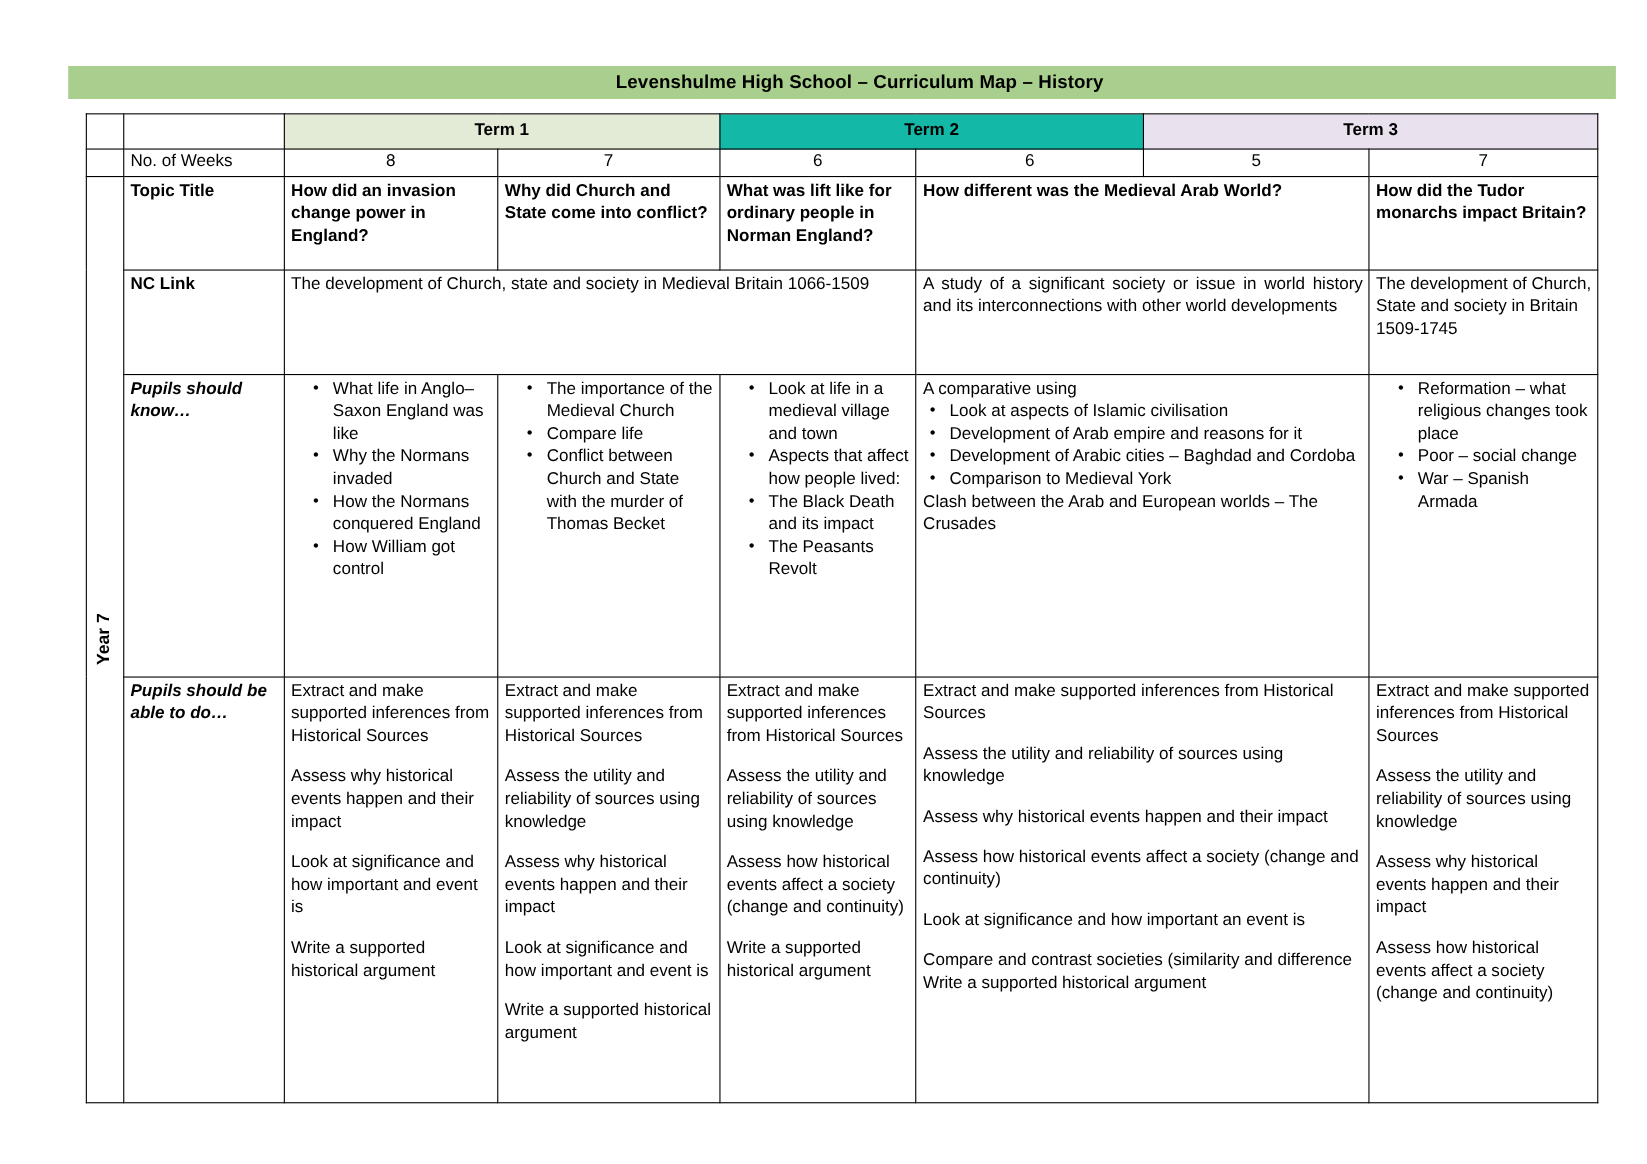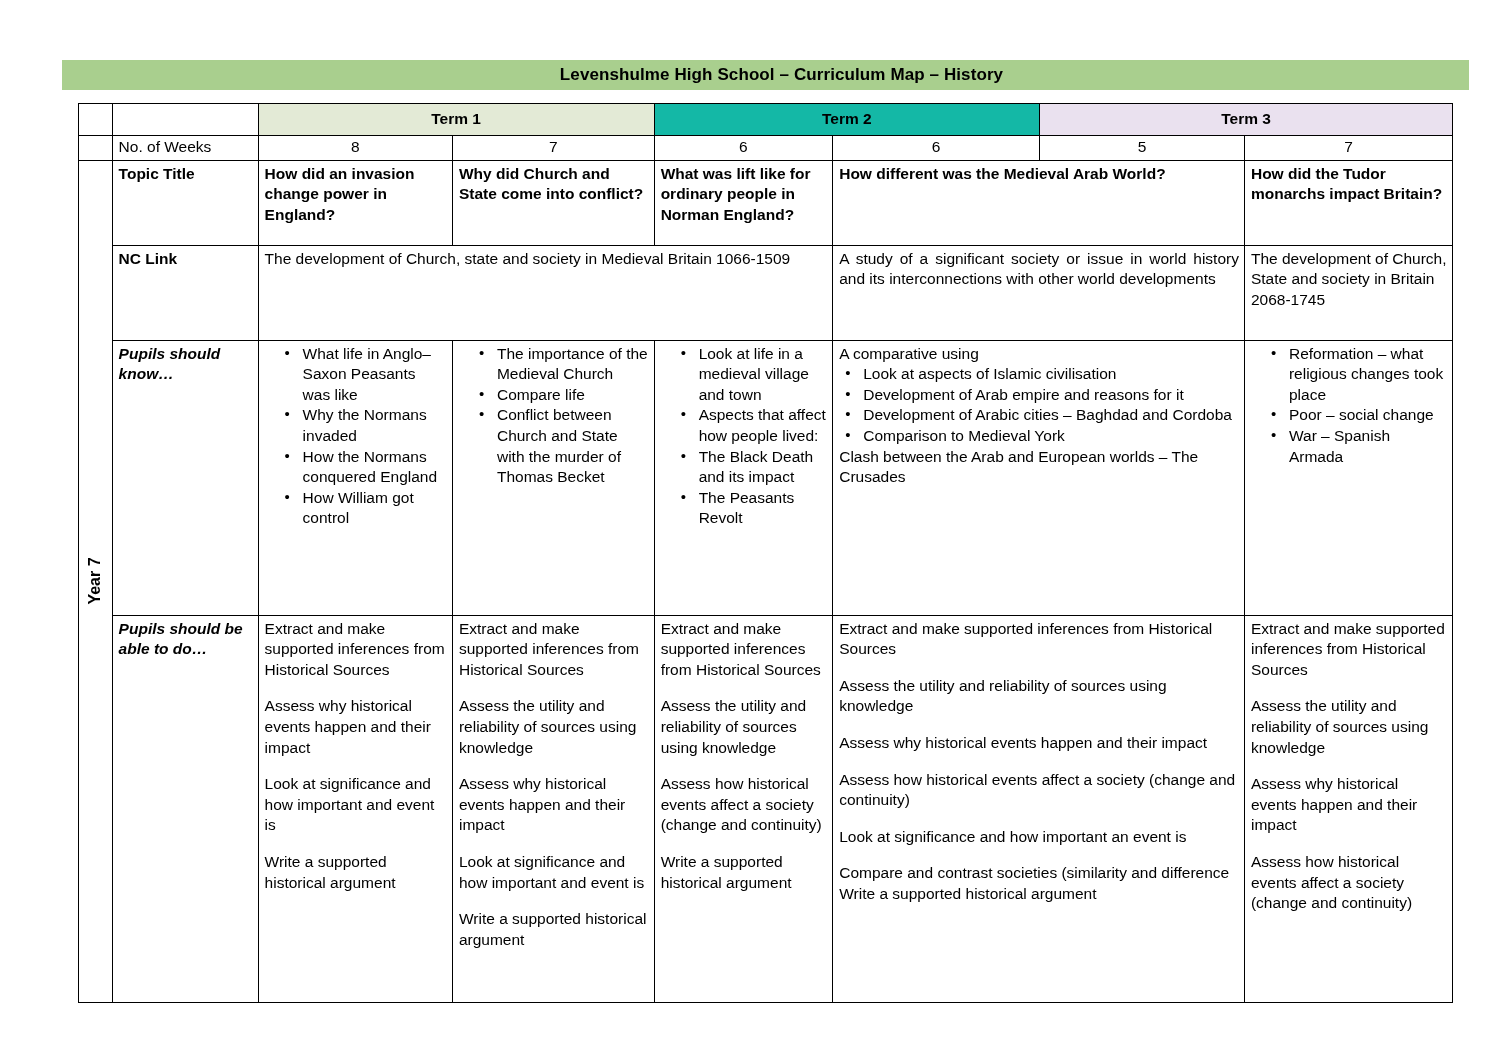--- a/index.html
+++ b/index.html
@@ -191,29 +191,29 @@
       <td class="topic">Why did Church and State come into conflict?</td>
       <td class="topic">What was lift like for ordinary people in Norman England?</td>
       <td class="topic" colspan="2">How different was the Medieval Arab World?</td>
       <td class="topic">How did the Tudor monarchs impact Britain?</td>
     </tr>
 
     <tr>
       <td class="rowlabel">NC Link</td>
       <td colspan="3" style="height:88px">The development of Church, state and society in Medieval Britain 1066-1509</td>
       <td class="nc-just" colspan="2">A study of a significant society or issue in world history and its interconnections with other world developments</td>
-      <td>The development of Church, State and society in Britain 2068-1745</td>
+      <td>The development of Church, State and society in Britain 1509-1745</td>
     </tr>
 
     <tr>
       <td class="rowlabel-italic">Pupils should know…</td>
 
       <td style="height:268px">
         <ul class="bul">
-          <li>What life in Anglo–Saxon Peasants was like</li>
+          <li>What life in Anglo–Saxon England was like</li>
           <li>Why the Normans invaded</li>
           <li>How the Normans conquered England</li>
           <li>How William got control</li>
         </ul>
       </td>
 
       <td>
         <ul class="bul">
           <li>The importance of the Medieval Church</li>
           <li>Compare life</li>

